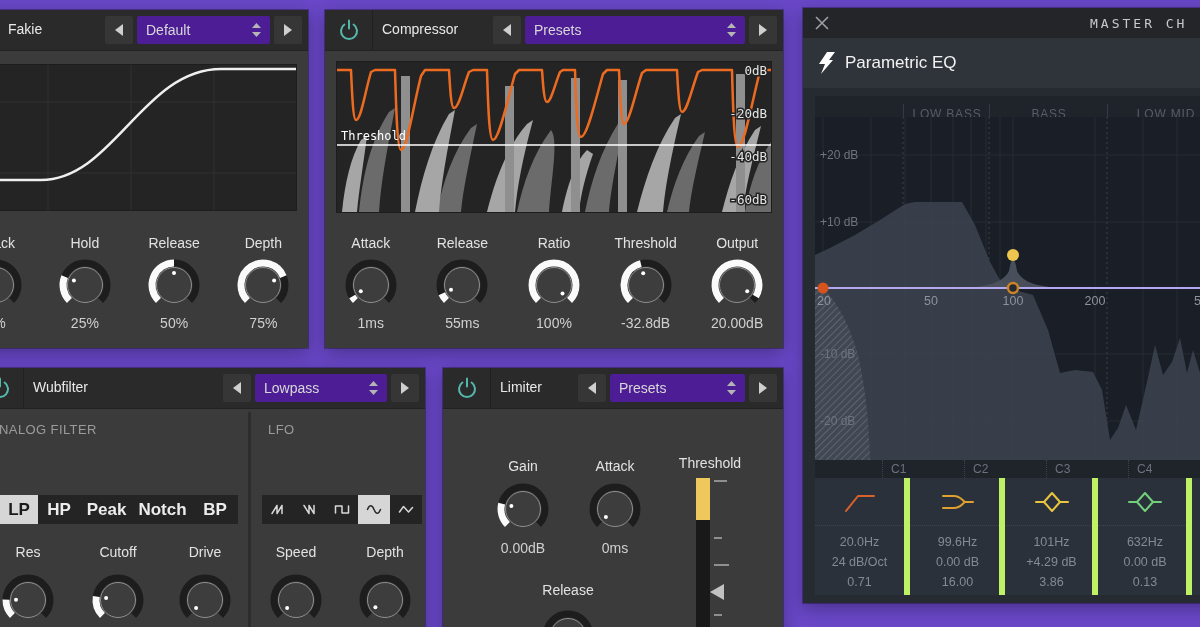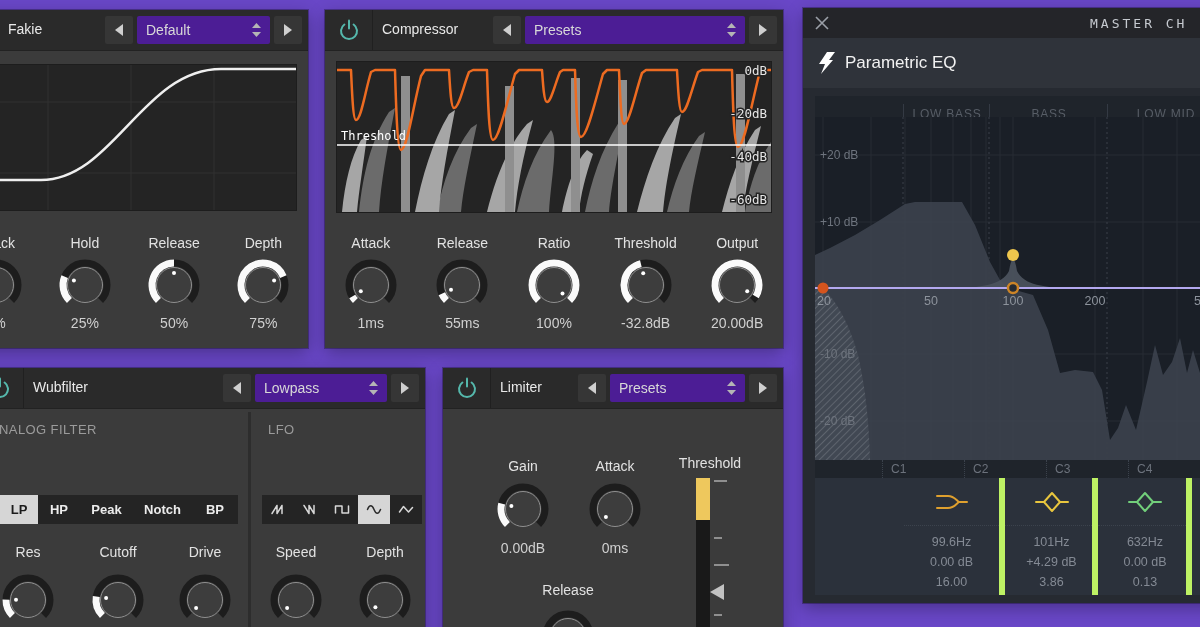--- a/index.html
+++ b/index.html
@@ -16,21 +16,21 @@
   .display{position:absolute;background:#242424;outline:1px solid #1d1d1d;}
   .knob-row{position:absolute;left:0;right:0;top:225px;display:flex;}
   .kcol{flex:1;display:flex;flex-direction:column;align-items:center;}
   .klabel{font-size:14px;color:#e2e2e2;height:20px;white-space:nowrap;}
   .knob{width:56px;height:56px;margin-top:2px;cursor:pointer;}
   .kvalue{font-size:14px;color:#d0d0d0;margin-top:2px;white-space:nowrap;}
   .mono{font-family:"DejaVu Sans Mono",monospace;}
   
   .sect-label{position:absolute;font-size:13px;color:#9b9b9b;letter-spacing:.4px;white-space:nowrap;}
   .btn-bar{position:absolute;height:29px;background:#242424;display:flex;}
-  .fbtn{border:none;background:transparent;color:#ececec;font-size:13px;font-weight:600;padding:0;cursor:pointer;font-family:"Liberation Sans",sans-serif;}
+  .fbtn{border:none;background:transparent;color:#ececec;font-size:17px;font-weight:600;padding:0;cursor:pointer;font-family:"Liberation Sans",sans-serif;}
   .fbtn.sel{background:#d6d6d6;color:#1b1b1b;}
   .wavebtn{width:32px;border:none;background:transparent;display:flex;align-items:center;justify-content:center;padding:0;cursor:pointer;}
   .wavebtn.sel{background:#d6d6d6;}
   .wavebtn svg{stroke:#d8d8d8;fill:none;stroke-width:1.5;stroke-linejoin:round;stroke-linecap:round;}
   .wavebtn.sel svg{stroke:#2a2a2a;}
   .wknob{position:absolute;width:90px;text-align:center;}
   .wknob .klabel{display:block;}
   .wknob .knob{margin:8px auto 0;}
   
   .lim-label{position:absolute;width:90px;text-align:center;font-size:14px;color:#e2e2e2;}
@@ -335,20 +335,32 @@
       <circle cx="198" cy="171" r="5" fill="#262b33" stroke="#cc8427" stroke-width="2.5"></circle>
       <circle cx="198" cy="138" r="6" fill="#eec64d"></circle>
     </svg>
     <div class="eq-chanstrip">
       <div class="ccell" style="left:67px;width:74px;">C1</div>
       <div class="ccell" style="left:149px;width:74px;">C2</div>
       <div class="ccell" style="left:231px;width:74px;">C3</div>
       <div class="ccell" style="left:313px;width:87px;">C4</div>
     </div>
     <div class="eq-cards">
+      <div class="card" style="left:0;width:89px;">
+        <div class="card-icon">
+            <svg width="36" height="28" viewBox="0 0 36 28" stroke="#d9622a">
+              <path d="M4,23 L16,8 H32"></path>
+            </svg>
+          </div>
+        <div class="card-vals">
+          <div>20.0Hz</div>
+          <div>24 dB/Oct</div>
+          <div>0.71</div>
+        </div>
+      </div>
       <div class="card" style="left:89px;width:95px;">
         <div class="card-icon">
             <svg width="36" height="28" viewBox="0 0 36 28" stroke="#dfa02e">
               <path d="M3,8 H14 C20,8 22,12 25,14"></path>
               <path d="M3,20 H14 C20,20 22,16 25,14"></path>
               <path d="M25,14 H33"></path>
             </svg>
           </div>
         <div class="card-vals">
           <div>99.6Hz</div>

